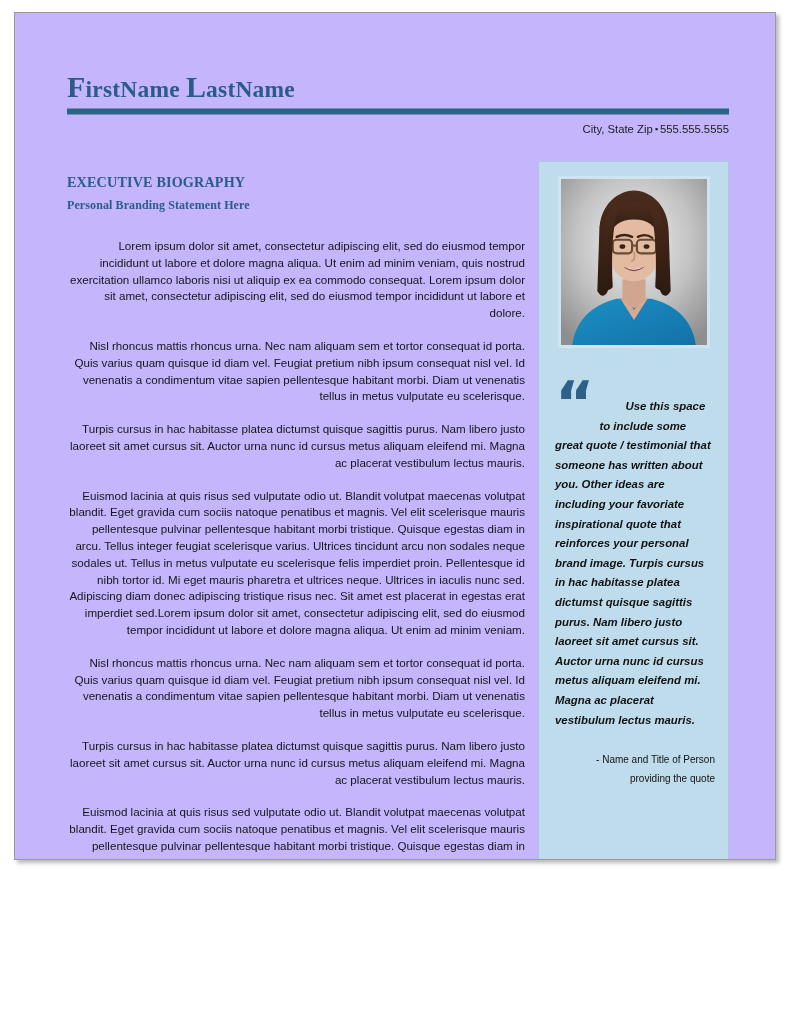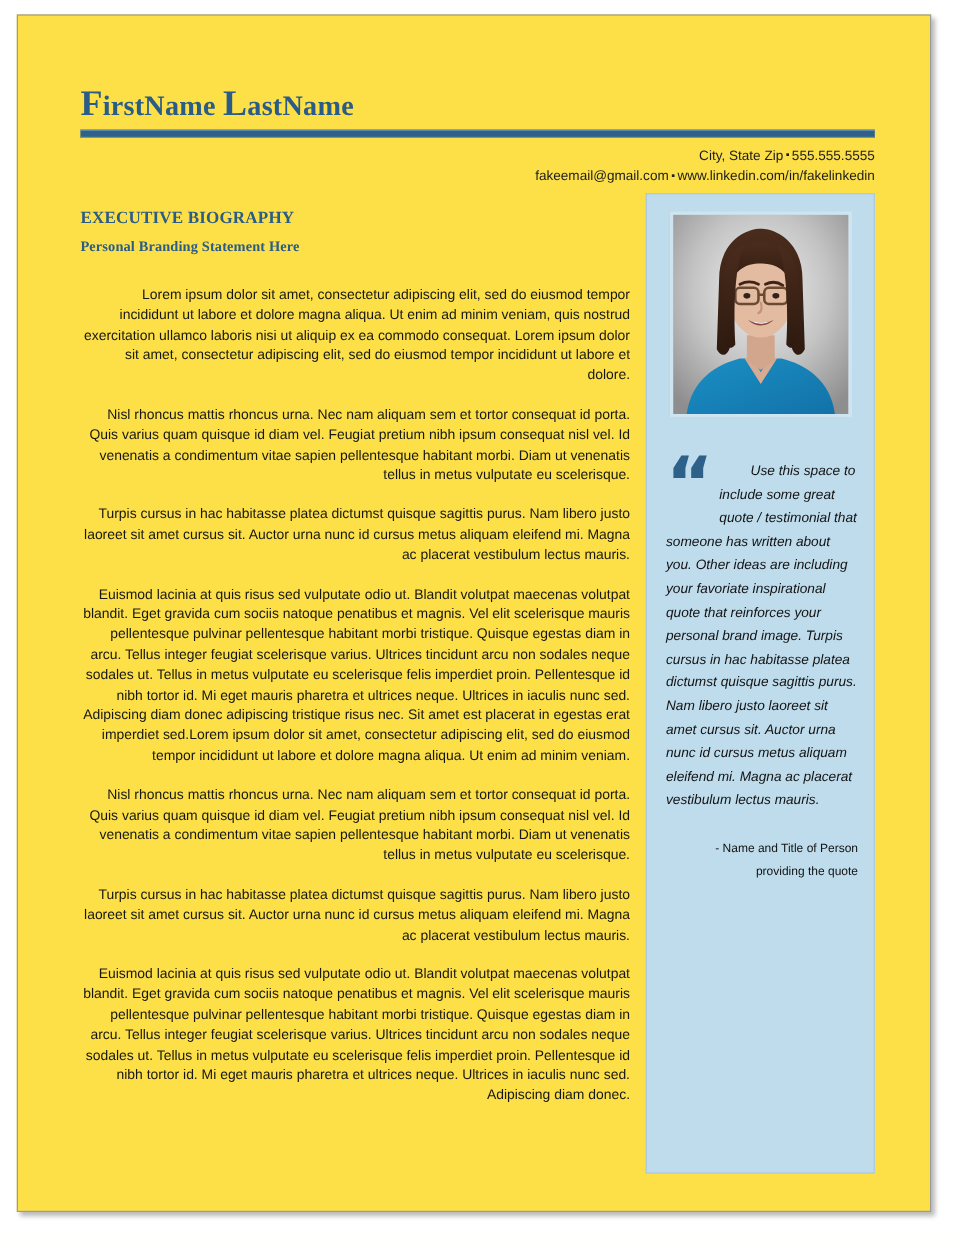--- a/index.html
+++ b/index.html
@@ -12,22 +12,22 @@
     height: 1034px;
     font-family: "Liberation Sans", sans-serif;
     overflow: hidden;
   }
 
   .page {
     position: absolute;
     left: 14px;
     top: 12px;
     width: 762px;
-    height: 998px;
-    background: #fde047;
+    height: 848px;
+    background: #c4b5fd;
     border: 1px solid #9a9a9a;
     box-shadow: 3px 3px 4px rgba(0,0,0,0.28);
     box-sizing: border-box;
     overflow: hidden;
   }
 
   
   .header {
     position: absolute;
     left: 52px;
@@ -141,44 +141,44 @@
     font-size: 60px;
     line-height: 38px;
     color: #2e6189;
     margin: 0 5px 0 0;
     height: 40px;
   }
   .quote-text {
     font-size: 11.4px;
     line-height: 19.6px;
     font-style: italic;
-    font-weight: normal;
+    font-weight: bold;
     color: #121212;
     text-indent: 26px;
+    margin-top: 13px;
   }
   .quote-attrib {
     margin-top: 20px;
     text-align: right;
     font-size: 10px;
     line-height: 19.2px;
     color: #121212;
     clear: both;
   }
 </style>
 </head>
 <body>
 
 <div class="page">
 
   <div class="header">
     <div class="name"><span class="cap">F</span><span class="sm">irstName</span><span class="sm">&nbsp;</span><span class="cap">L</span><span class="sm">astName</span></div>
     <div class="name-rule"></div>
     <div class="contact">
       <div><span>City, State Zip</span><span class="sep">▪</span><span>555.555.5555</span></div>
-      <div><span>fakeemail@gmail.com</span><span class="sep">▪</span><span>www.linkedin.com/in/fakelinkedin</span></div>
     </div>
   </div>
 
   <div class="bio-col">
     <div class="sec-title">EXECUTIVE BIOGRAPHY</div>
     <div class="sec-sub">Personal Branding Statement Here</div>
     <div class="paras">
       <p class="bio-p">Lorem ipsum dolor sit amet, consectetur adipiscing elit, sed do eiusmod tempor incididunt ut labore et dolore magna aliqua. Ut enim ad minim veniam, quis nostrud exercitation ullamco laboris nisi ut aliquip ex ea commodo consequat. Lorem ipsum dolor sit amet, consectetur adipiscing elit, sed do eiusmod tempor incididunt ut labore et dolore.</p>
       <p class="bio-p">Nisl rhoncus mattis rhoncus urna. Nec nam aliquam sem et tortor consequat id porta. Quis varius quam quisque id diam vel. Feugiat pretium nibh ipsum consequat nisl vel. Id venenatis a condimentum vitae sapien pellentesque habitant morbi. Diam ut venenatis tellus in metus vulputate eu scelerisque.</p>
       <p class="bio-p">Turpis cursus in hac habitasse platea dictumst quisque sagittis purus. Nam libero justo laoreet sit amet cursus sit. Auctor urna nunc id cursus metus aliquam eleifend mi. Magna ac placerat vestibulum lectus mauris.</p>

